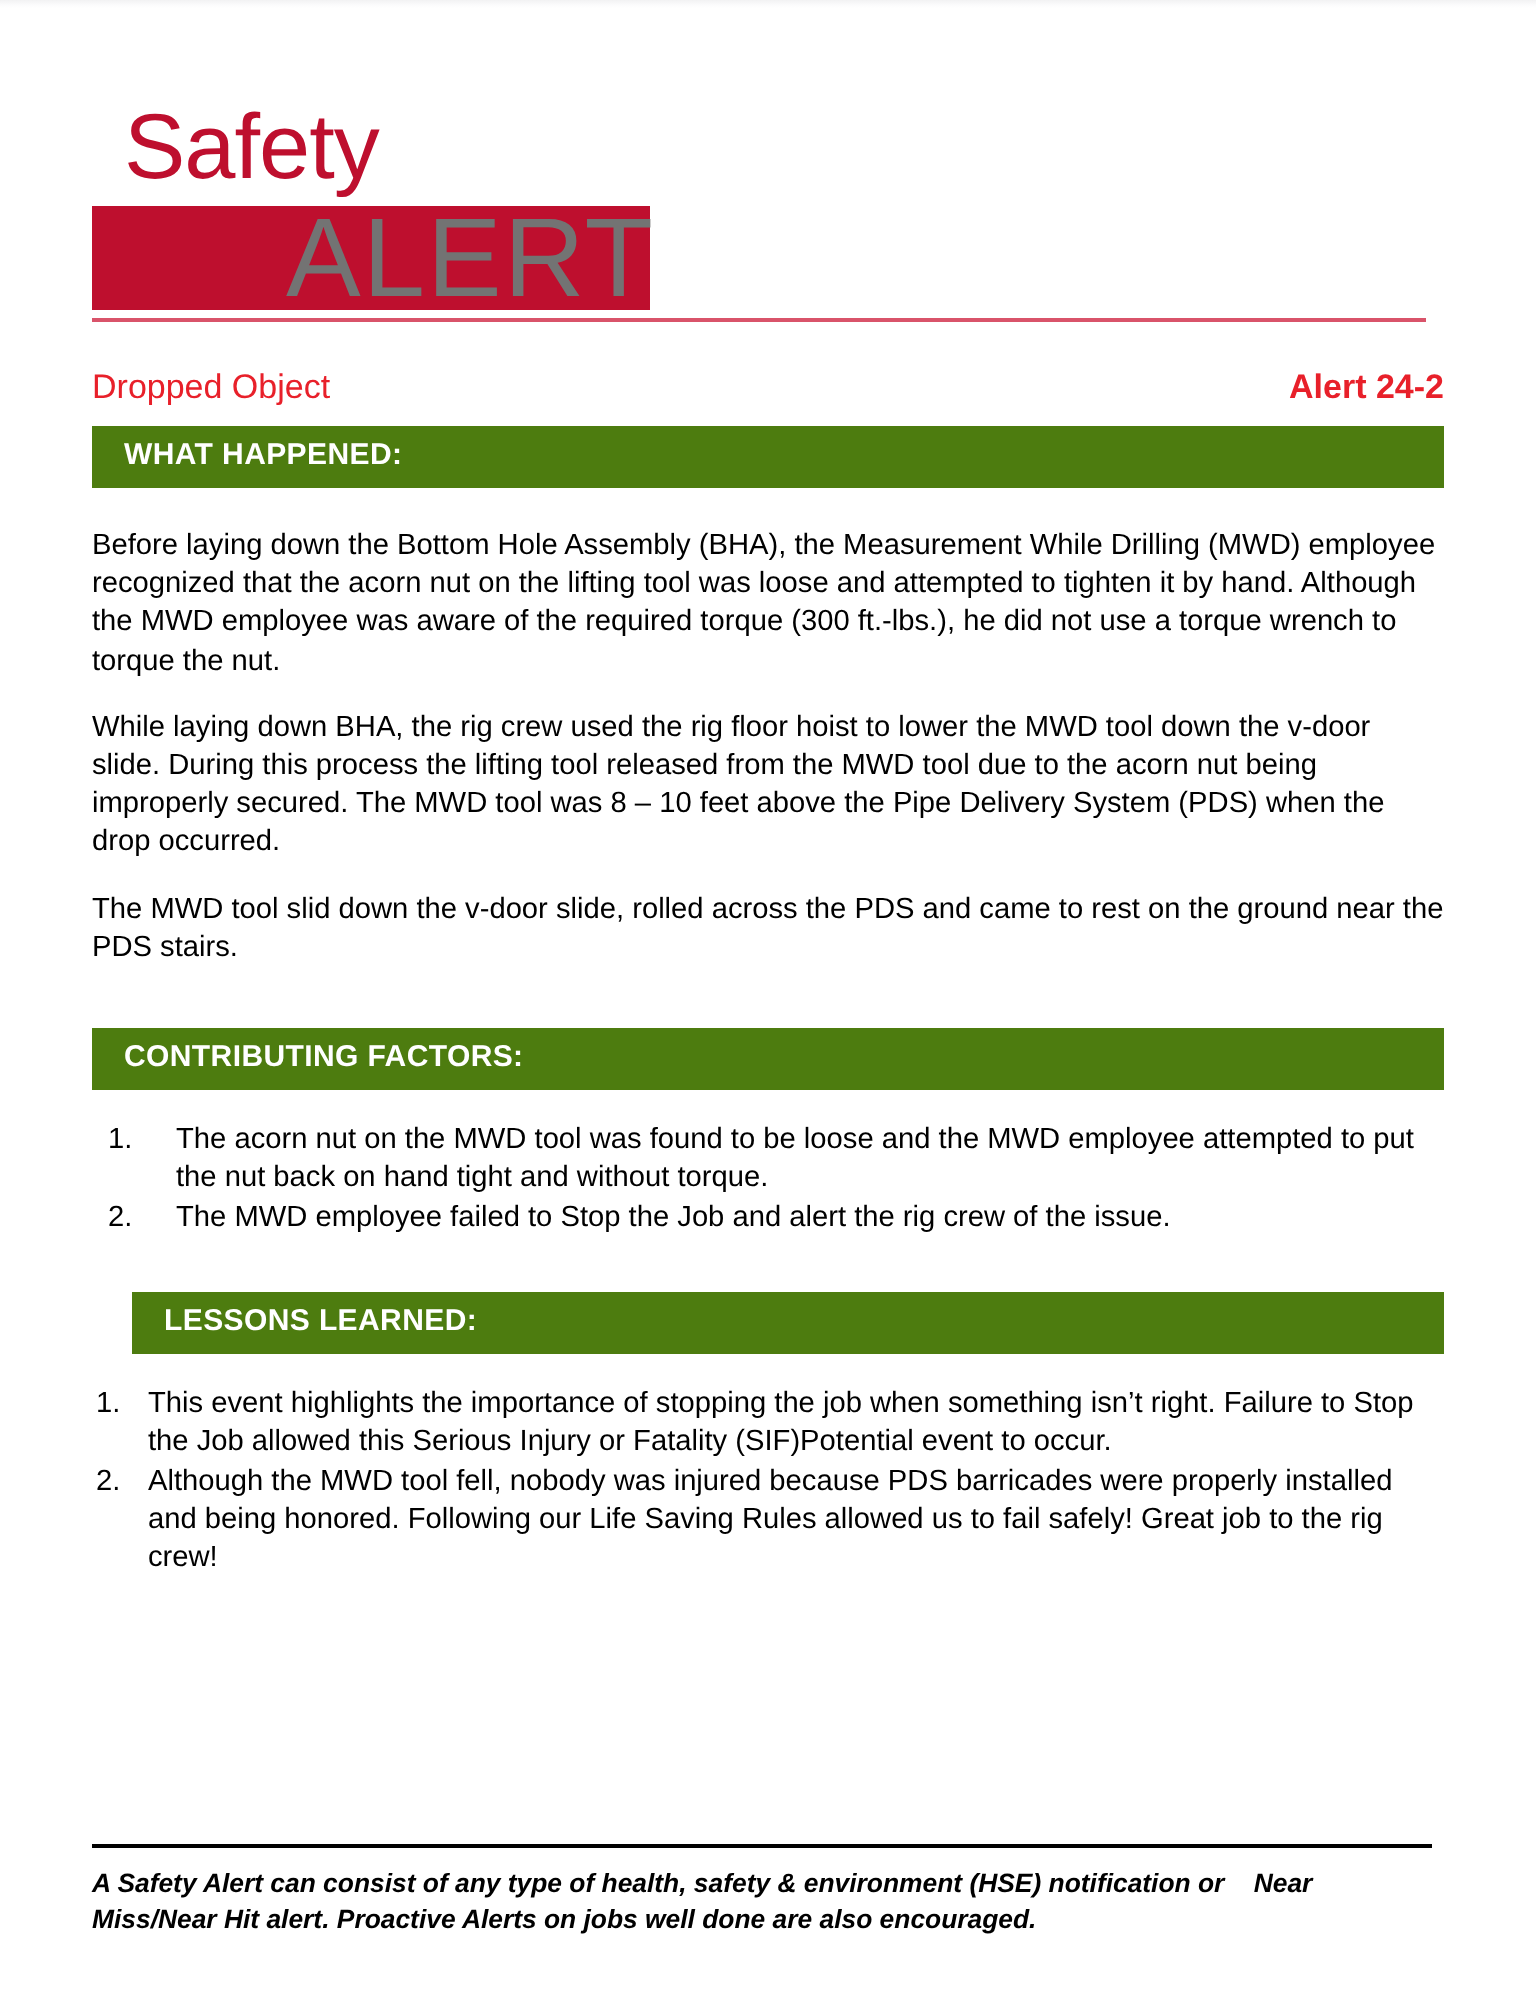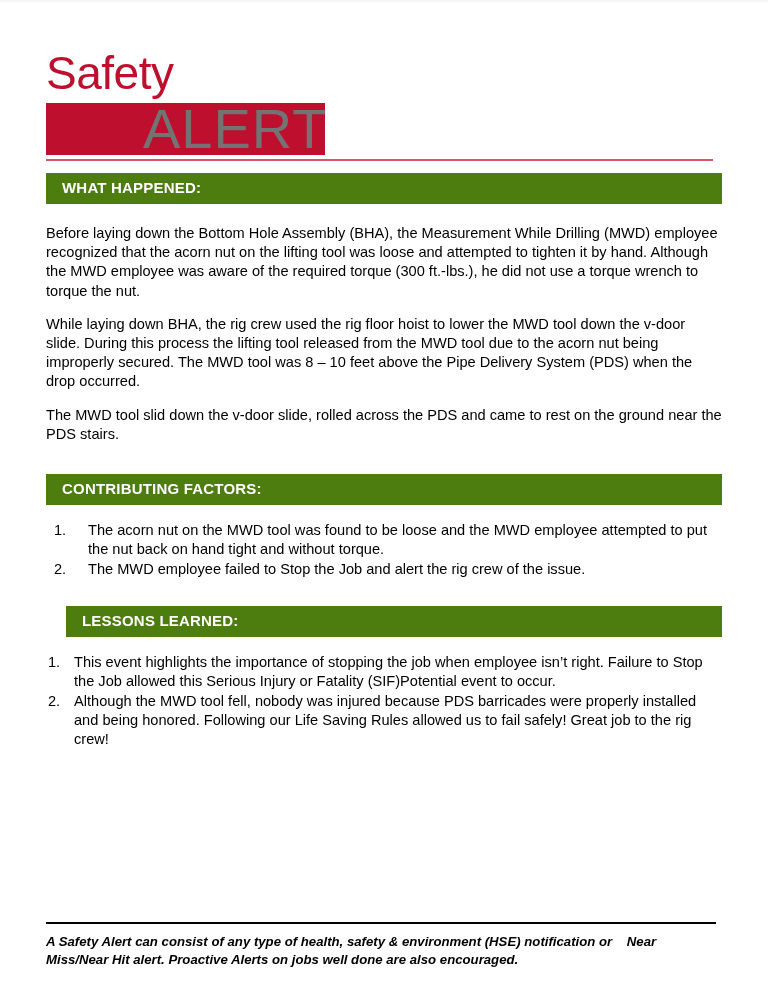--- a/index.html
+++ b/index.html
@@ -36,21 +36,21 @@
 
   
   .logo-block {
     position: relative;
     padding-top: 52px;
     height: 118px;
     box-sizing: content-box;
   }
   .logo-safety {
     position: absolute;
-    left: 0;
+    left: 16px;
     top: 50px;
     font-size: 46px;
     line-height: 1;
     font-weight: 300;
     letter-spacing: -0.5px;
     color: #BE0F2E;
     z-index: 3;
   }
   .logo-bar {
     position: absolute;
@@ -177,20 +177,24 @@
 
 <div class="page">
 
   <div class="logo-block">
     <div class="logo-safety">Safety</div>
     <div class="logo-bar"></div>
     <div class="logo-alert">ALERT</div>
     <div class="logo-rule"></div>
   </div>
 
+  <div class="title-row">
+    <div class="title-topic">Dropped Object</div>
+    <div class="title-number">Alert 24-2</div>
+  </div>
 
   <div class="section-bar what">WHAT HAPPENED:</div>
   <div class="body-text">
     <p>Before laying down the Bottom Hole Assembly (BHA), the Measurement While Drilling (MWD) employee recognized that the acorn nut on the lifting tool was loose and attempted to tighten it by hand. Although the MWD employee was aware of the required torque (300 ft.-lbs.), he did not use a torque wrench to torque the nut.</p>
     <p>While laying down BHA, the rig crew used the rig floor hoist to lower the MWD tool down the v-door slide.  During this process the lifting tool released from the MWD tool due to the acorn nut being improperly secured. The MWD tool was 8 – 10 feet above the Pipe Delivery System (PDS) when the drop occurred.</p>
     <p>The MWD tool slid down the v-door slide, rolled across the PDS and came to rest on the ground near the PDS stairs.</p>
   </div>
 
   <div class="section-bar contrib">CONTRIBUTING FACTORS:</div>
   <ol class="num-list">
@@ -201,21 +205,21 @@
     <li>
       <span class="marker">2.</span>
       <span>The MWD employee failed to Stop the Job and alert the rig crew of the issue.</span>
     </li>
   </ol>
 
   <div class="section-bar lessons">LESSONS LEARNED:</div>
   <ol class="num-list tight">
     <li>
       <span class="marker">1.</span>
-      <span>This event highlights the importance of stopping the job when employee isn’t right. Failure to Stop the Job allowed this Serious Injury or Fatality (SIF)Potential event to occur.</span>
+      <span>This event highlights the importance of stopping the job when something isn’t right. Failure to Stop the Job allowed this Serious Injury or Fatality (SIF)Potential event to occur.</span>
     </li>
     <li>
       <span class="marker">2.</span>
       <span>Although the MWD tool fell, nobody was injured because PDS barricades were properly installed and being honored.  Following our Life Saving Rules allowed us to fail safely! Great job to the rig crew!</span>
     </li>
   </ol>
 
 </div>
 
 <div class="footer">

